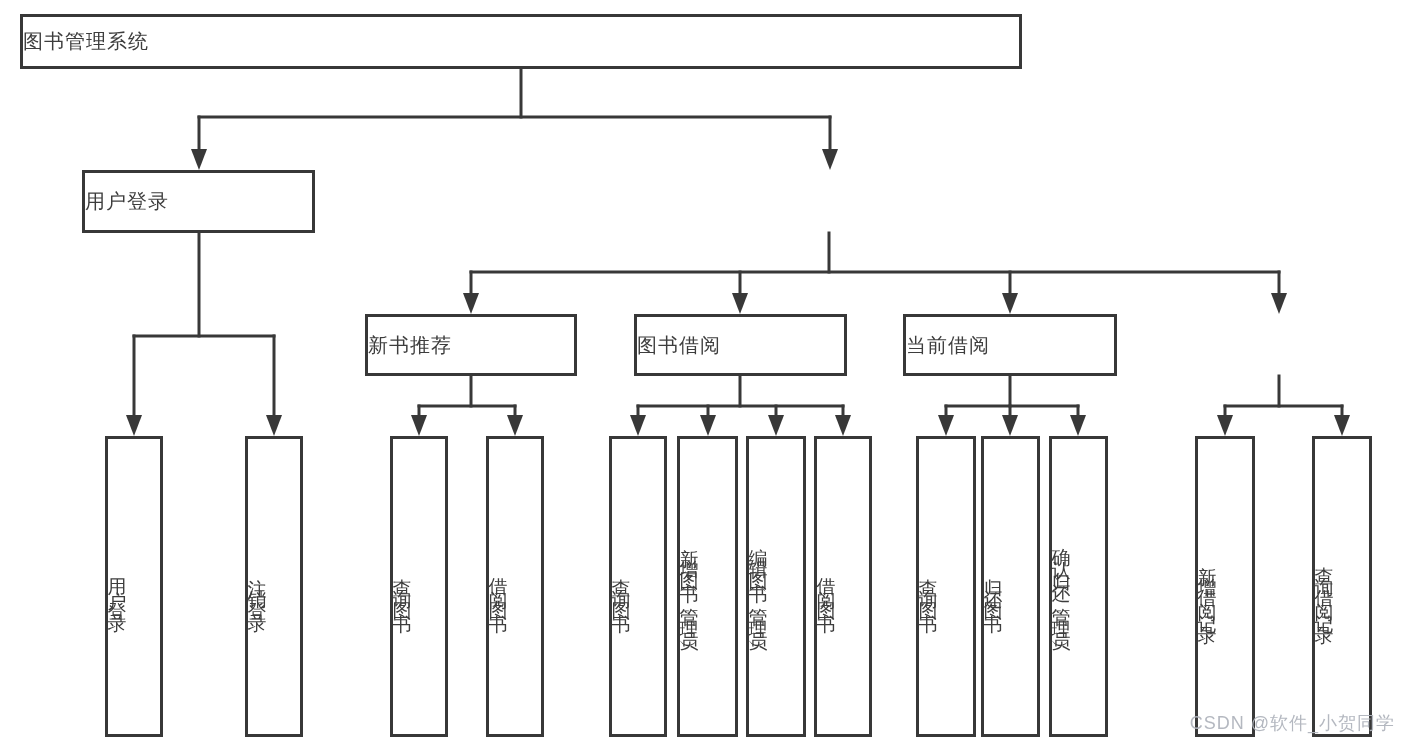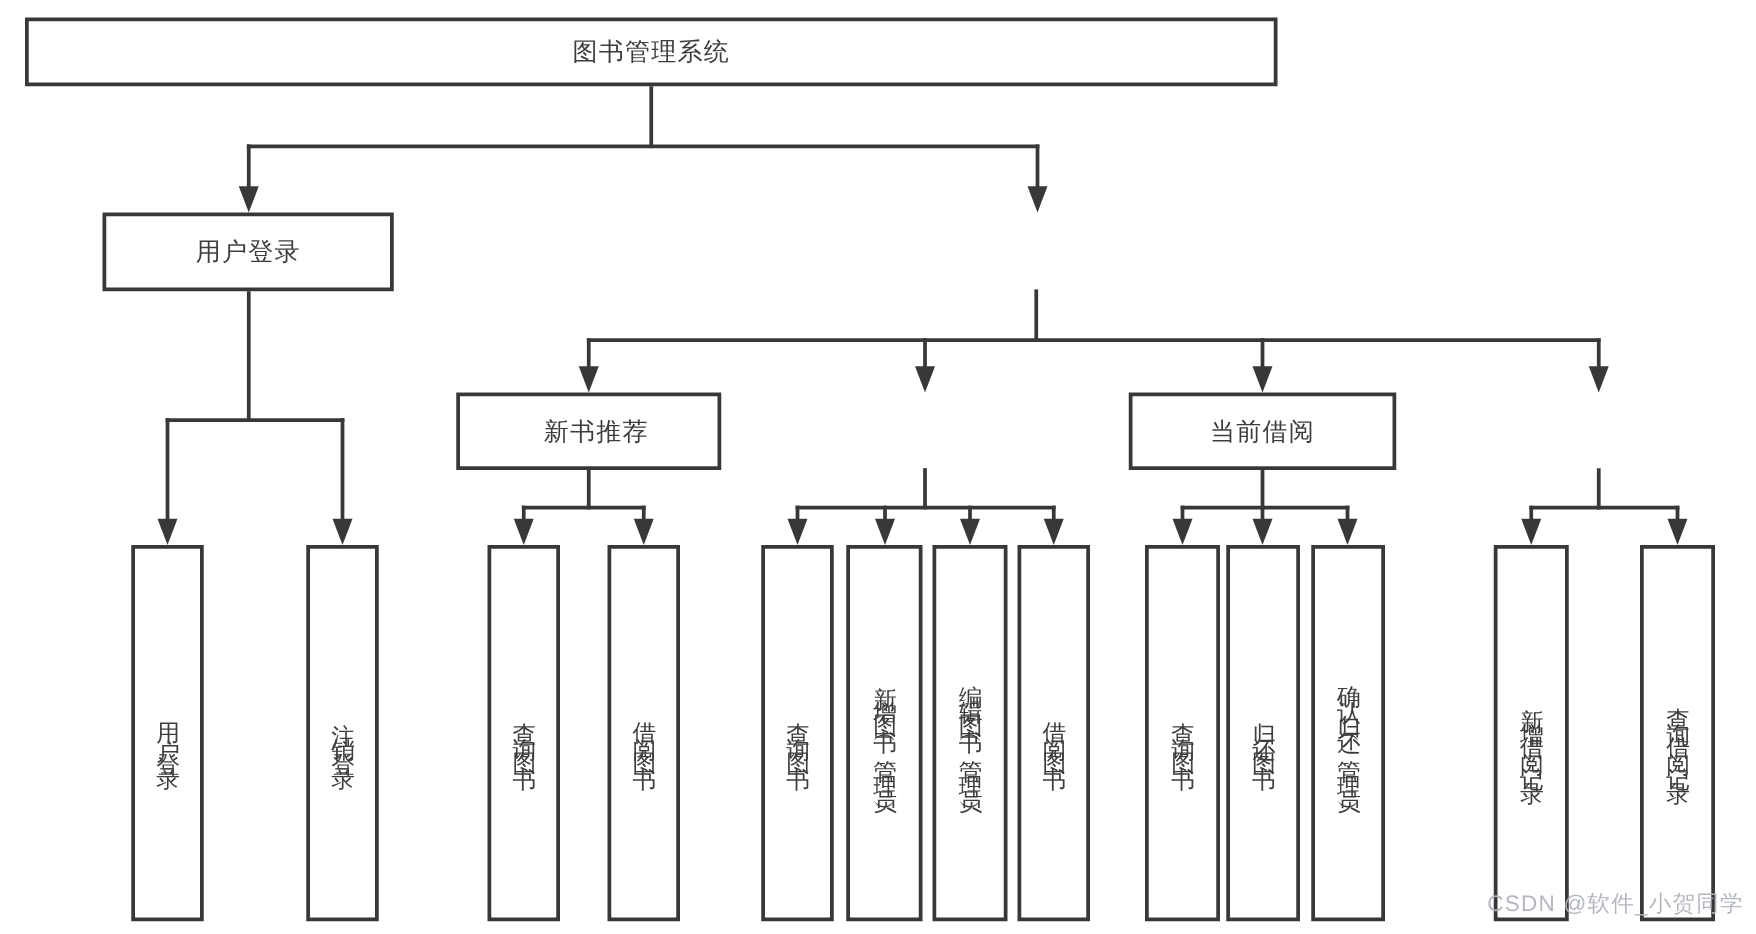--- a/index.html
+++ b/index.html
@@ -19,21 +19,20 @@
     width: 1405px; height: 747px;
     z-index: 1;
   }
   .node {
     position: absolute;
     background: #ffffff;
     border: 3px solid #383838;
     box-sizing: border-box;
     display: flex;
     align-items: center;
-    justify-content: center;
     color: #3d3d3d;
     z-index: 2;
   }
   .hbox { font-size: 20px; letter-spacing: 1px; }
   .hbox .lbl { white-space: nowrap; }
   .root-box { border-width: 3px; }
   .vbox .lbl {
     writing-mode: vertical-rl;
     text-orientation: mixed;
     font-size: 19px;
@@ -124,22 +123,25 @@
   </svg>
 
   <div class="node hbox root-box" style="left:20px; top:14px; width:1002px; height:55px;">
     <span class="lbl">图书管理系统</span>
   </div>
 
   <div class="node hbox" style="left:82px; top:170px; width:233px; height:63px;">
     <span class="lbl">用户登录</span>
   </div>
 
-  <div class="node hbox" style="left:365px; top:314px; width:212px; height:62px;padding-left:12px;">
+  <div class="node hbox" style="left:365px; top:314px; width:212px; height:62px;">
     <span class="lbl">新书推荐</span>
+  </div>
+  <div class="node hbox" style="left:634px; top:314px; width:213px; height:62px;">
+    <span class="lbl">图书借阅</span>
   </div>
   <div class="node hbox" style="left:903px; top:314px; width:214px; height:62px;">
     <span class="lbl">当前借阅</span>
   </div>
 
   <div class="node vbox" style="left:105px; top:436px; width:58px; height:301px;">
     <span class="lbl">用户登录</span>
   </div>
   <div class="node vbox" style="left:245px; top:436px; width:58px; height:301px;">
     <span class="lbl">注销登录</span>

